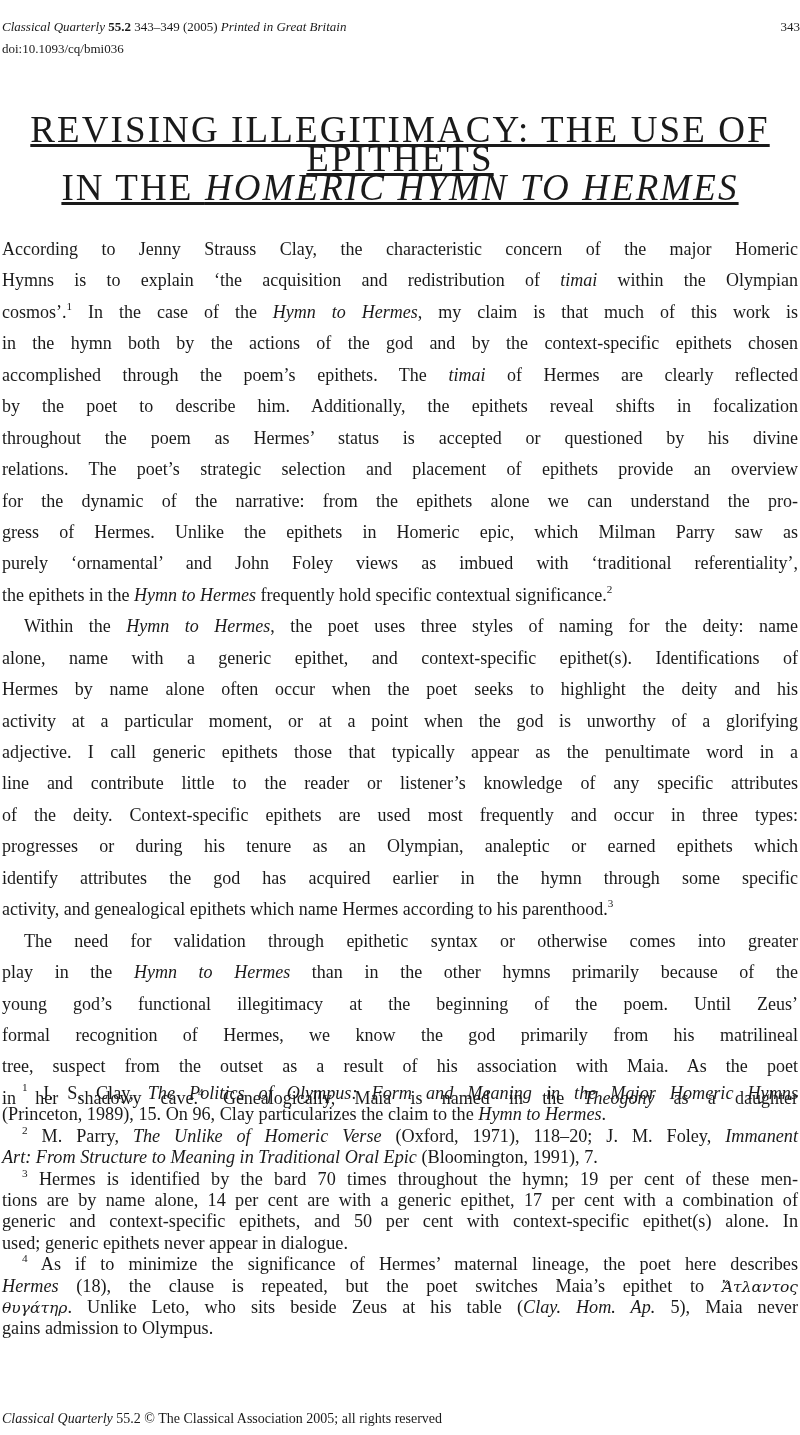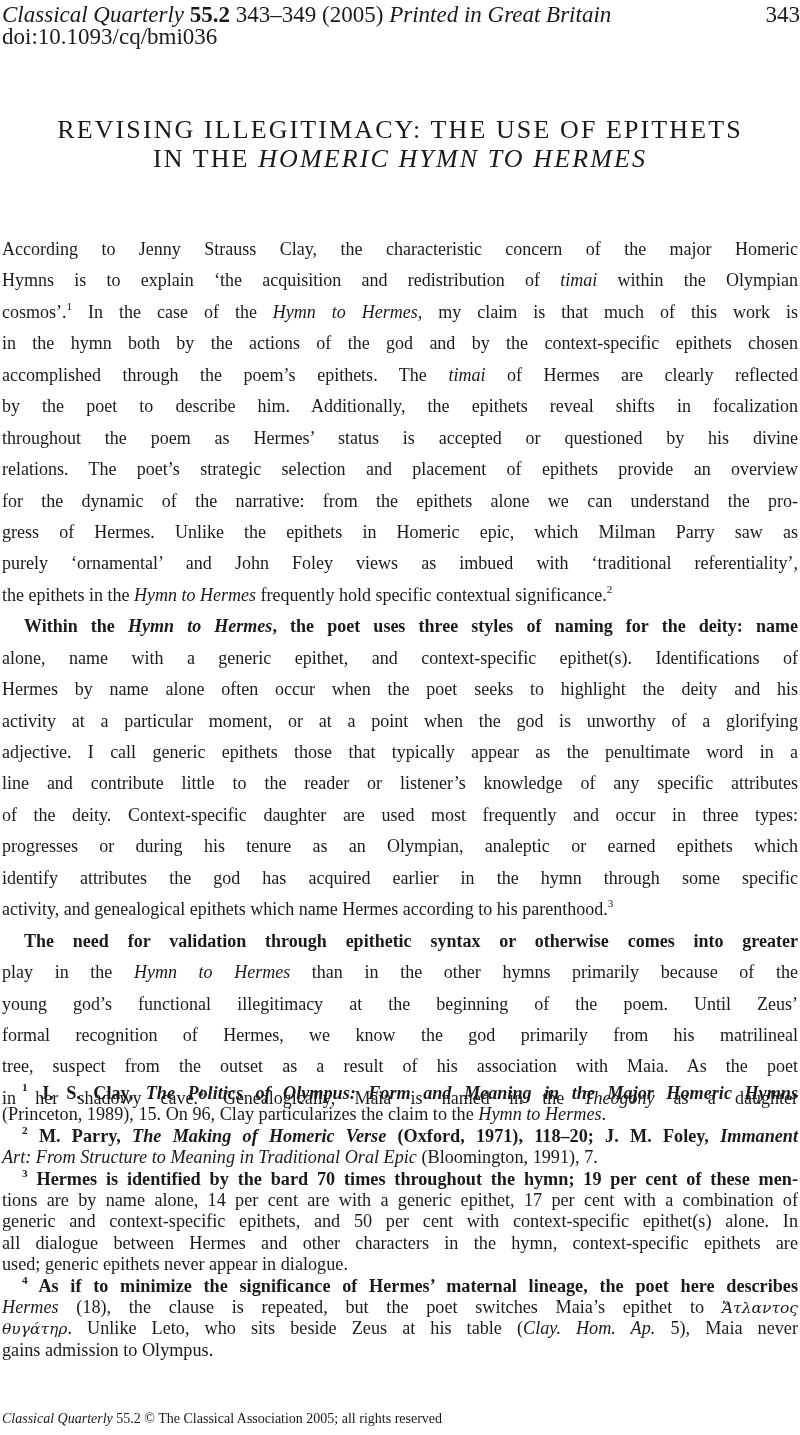--- a/index.html
+++ b/index.html
@@ -2,35 +2,35 @@
 <html><head>
   <meta charset="utf-8">
   <style>
     html, body { margin: 0; padding: 0; background: #ffffff; }
     body {
       width: 800px; height: 1435px; position: relative; overflow: hidden;
       font-family: "Liberation Serif", "DejaVu Serif", serif;
       color: #1a1a1a;
     }
     .page { position: absolute; left: 0; top: 0; width: 800px; height: 1435px; }
-    .header { position: absolute; left: 2px; top: 4px; width: 798px; font-size: 23px; line-height: 22px; }
+    .header { position: absolute; left: 2px; top: 16px; width: 798px; font-size: 13px; line-height: 22px; }
     .header .row { display: flex; justify-content: space-between; white-space: nowrap; }
     .i { font-style: italic; }
     .b { font-weight: bold; }
     .title {
       position: absolute; left: 0; top: 115px; width: 800px; text-align: center;
-      font-size: 26px; letter-spacing: 2.1px; line-height: 29px; font-weight: normal; margin: 0;
+      font-size: 37px; letter-spacing: 2.1px; line-height: 29px; font-weight: normal; margin: 0; text-decoration: underline;
     }
     .body {
       position: absolute; left: 2px; top: 234px; width: 796px;
       font-size: 18px; line-height: 31.45px;
     }
     .line { display: block; white-space: nowrap; text-align: justify; text-align-last: justify; height: 31.45px; overflow: visible; }
     .line.last { text-align-last: left; }
-    .indent { padding-left: 22px; font-weight: bold; }
+    .indent { padding-left: 22px; }
     sup { font-size: 62%; line-height: 0; vertical-align: 0.75em; }
     .notes {
       position: absolute; left: 2px; top: 1083px; width: 796px;
       font-size: 18.2px; line-height: 21.4px;
     }
     .notes .line { height: 21.4px; }
     .notes .indent { padding-left: 20px; }
     .footer { position: absolute; left: 2px; top: 1408px; font-size: 14px; line-height: 22px; white-space: nowrap; }
     .greek { font-style: italic; font-family: "DejaVu Serif", serif; font-size: 15.5px; }
   </style>
@@ -72,49 +72,48 @@
         <span class="line">purely ‘ornamental’ and John Foley views as imbued with ‘traditional referentiality’,</span>
         <span class="line last">the epithets in the <span class="i">Hymn to Hermes</span> frequently hold specific contextual significance.<sup>2</sup></span>
       </div>
     <div>
         <span class="line indent">Within the <span class="i">Hymn to Hermes</span>, the poet uses three styles of naming for the deity: name</span>
         <span class="line">alone, name with a generic epithet, and context-specific epithet(s). Identifications of</span>
         <span class="line">Hermes by name alone often occur when the poet seeks to highlight the deity and his</span>
         <span class="line">activity at a particular moment, or at a point when the god is unworthy of a glorifying</span>
         <span class="line">adjective. I call generic epithets those that typically appear as the penultimate word in a</span>
         <span class="line">line and contribute little to the reader or listener’s knowledge of any specific attributes</span>
-        <span class="line">of the deity. Context-specific daughter are used most frequently and occur in three types:</span>
+        <span class="line">of the deity. Context-specific epithets are used most frequently and occur in three types:</span>
         <span class="line">progresses or during his tenure as an Olympian, analeptic or earned epithets which</span>
         <span class="line">identify attributes the god has acquired earlier in the hymn through some specific</span>
         <span class="line last">activity, and genealogical epithets which name Hermes according to his parenthood.<sup>3</sup></span>
       </div>
     <div>
         <span class="line indent">The need for validation through epithetic syntax or otherwise comes into greater</span>
         <span class="line">play in the <span class="i">Hymn to Hermes</span> than in the other hymns primarily because of the</span>
         <span class="line">young god’s functional illegitimacy at the beginning of the poem. Until Zeus’</span>
         <span class="line">formal recognition of Hermes, we know the god primarily from his matrilineal</span>
         <span class="line">tree, suspect from the outset as a result of his association with Maia. As the poet</span>
         <span class="line">in her shadowy cave.<sup>4</sup> Genealogically, Maia is named in the <span class="i">Theogony</span> as a daughter</span>
       </div>
   </div>
 
   <div class="notes">
     <div>
         <span class="line indent"><sup>1</sup> J. S. Clay, <span class="i">The Politics of Olympus: Form and Meaning in the Major Homeric Hymns</span></span>
         <span class="line last">(Princeton, 1989), 15. On 96, Clay particularizes the claim to the <span class="i">Hymn to Hermes</span>.</span>
       </div>
     <div>
-        <span class="line indent"><sup>2</sup> M. Parry, <span class="i">The Making of Homeric Verse</span> (Oxford, 1971), 118–20; J. M. Foley, <span class="i">Immanent</span></span>
+        <span class="line indent"><sup>2</sup> M. Parry, <span class="i">The Unlike of Homeric Verse</span> (Oxford, 1971), 118–20; J. M. Foley, <span class="i">Immanent</span></span>
         <span class="line last"><span class="i">Art: From Structure to Meaning in Traditional Oral Epic</span> (Bloomington, 1991), 7.</span>
       </div>
     <div>
         <span class="line indent"><sup>3</sup> Hermes is identified by the bard 70 times throughout the hymn; 19 per cent of these men-</span>
         <span class="line">tions are by name alone, 14 per cent are with a generic epithet, 17 per cent with a combination of</span>
         <span class="line">generic and context-specific epithets, and 50 per cent with context-specific epithet(s) alone. In</span>
-        <span class="line">all dialogue between Hermes and other characters in the hymn, context-specific epithets are</span>
         <span class="line last">used; generic epithets never appear in dialogue.</span>
       </div>
     <div>
         <span class="line indent"><sup>4</sup> As if to minimize the significance of Hermes’ maternal lineage, the poet here describes</span>
         <span class="line"><span class="i">Hermes</span> (18), the clause is repeated, but the poet switches Maia’s epithet to <span class="greek">Ἄτλαντος</span></span>
         <span class="line"><span class="greek">θυγάτηρ</span>. Unlike Leto, who sits beside Zeus at his table (<span class="i">Clay. Hom. Ap.</span> 5), Maia never</span>
         <span class="line last">gains admission to Olympus.</span>
       </div>
   </div>
 

